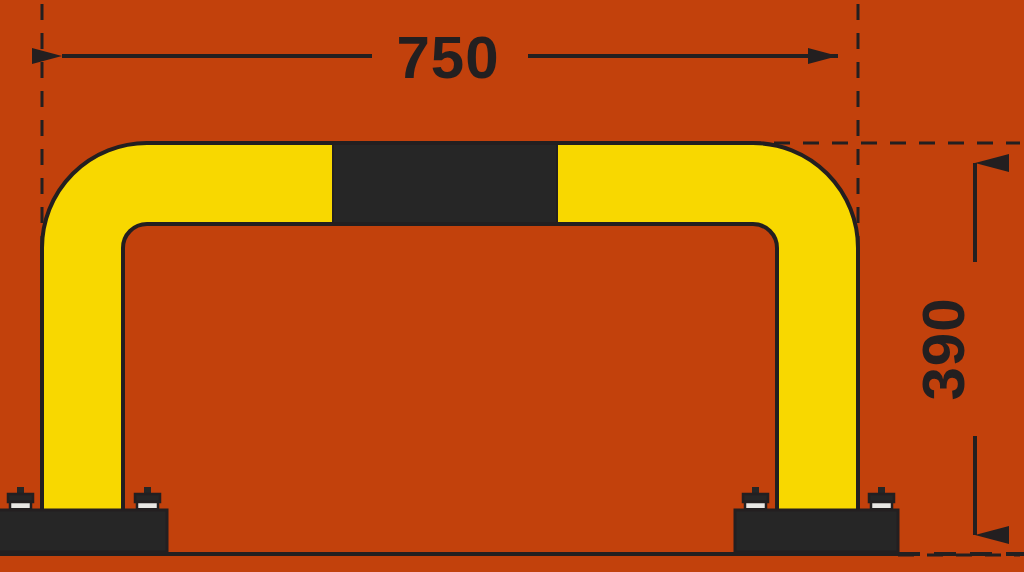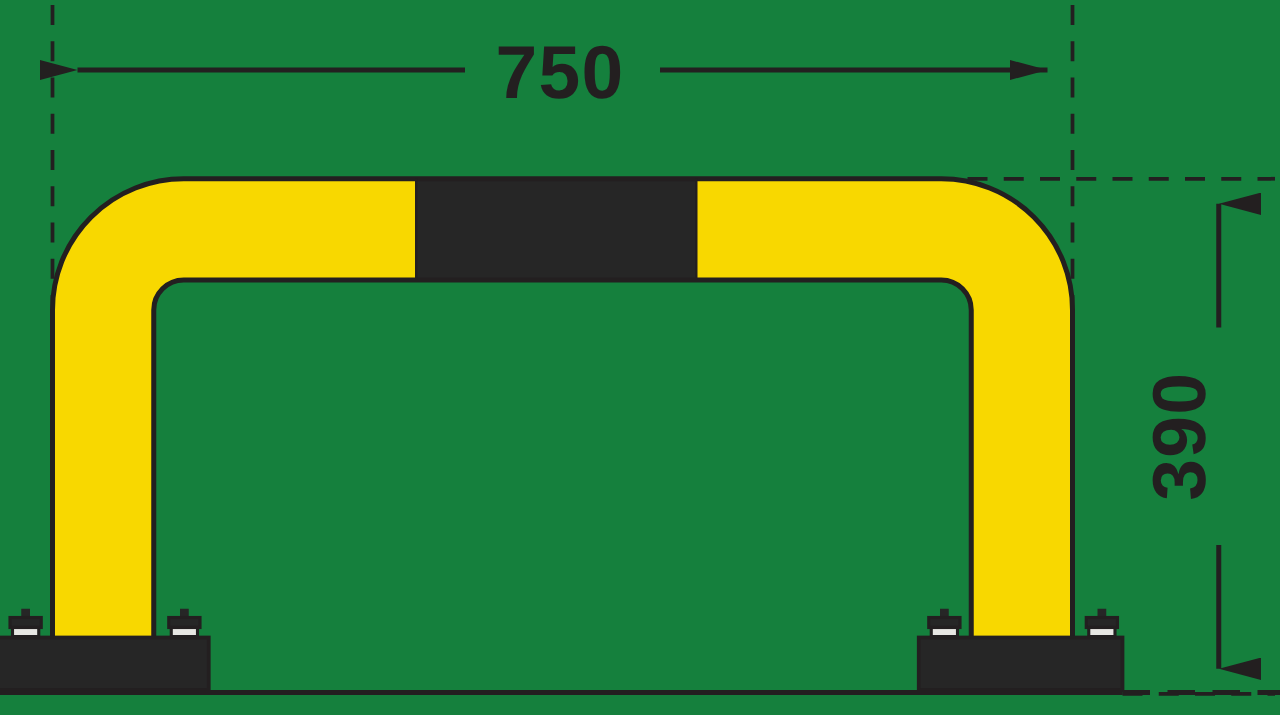--- a/index.html
+++ b/index.html
@@ -8,21 +8,21 @@
     padding: 0;
     background: #ffffff;
   }
   body {
     font-family: "Liberation Sans", sans-serif;
   }
   #drawing-root {
     position: relative;
     width: 1024px;
     height: 572px;
-    background: #15803d;
+    background: #c2410c;
     overflow: hidden;
   }
   #drawing-svg {
     position: absolute;
     top: 0;
     left: 0;
     width: 1024px;
     height: 572px;
     display: block;
   }

